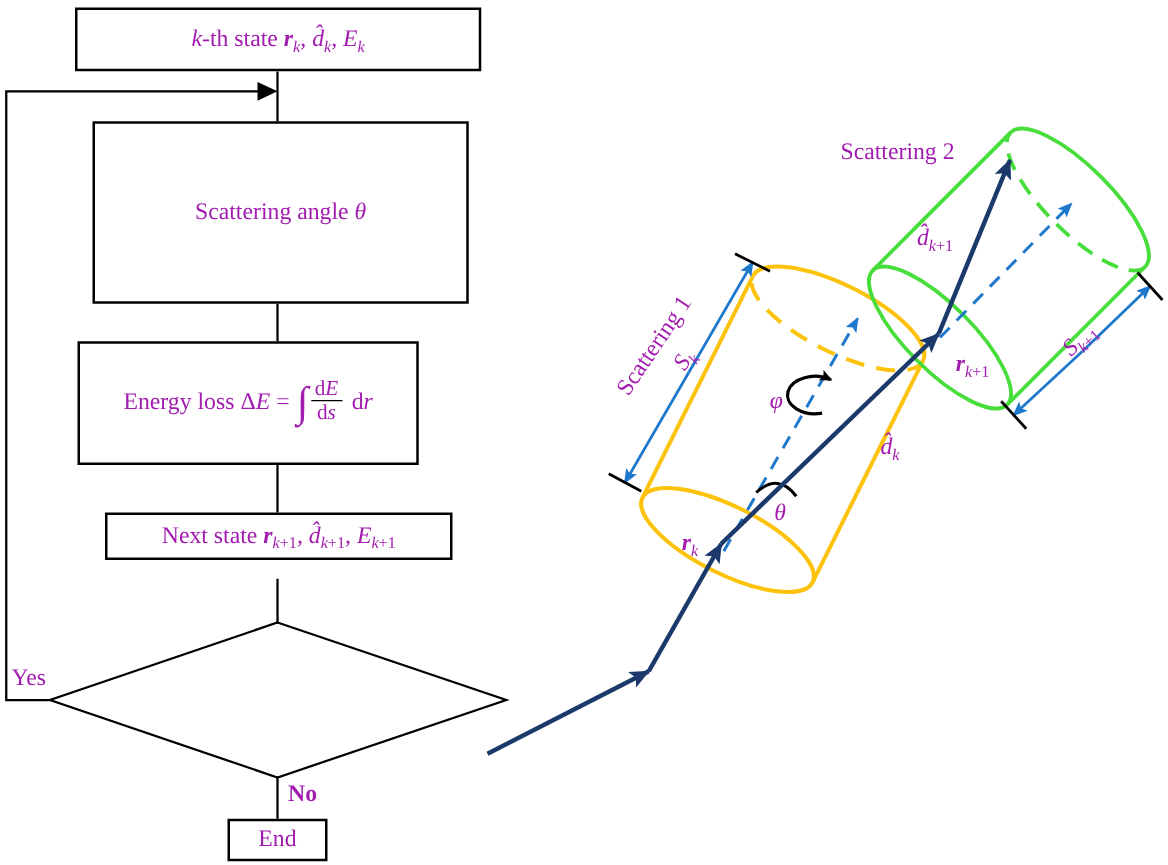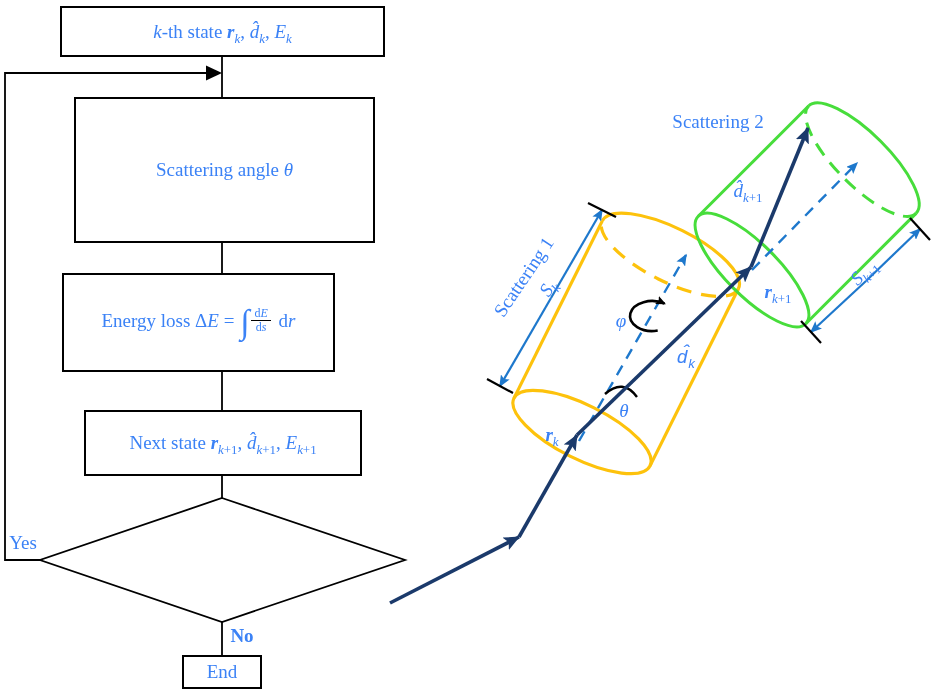--- a/index.html
+++ b/index.html
@@ -1,36 +1,36 @@
 <!DOCTYPE html>
 <html><head>
 <meta charset="utf-8">
 <style>
   html,body { margin:0; padding:0; background:#fff; }
   .canvas {
     position:relative; width:934px; height:692px; background:#ffffff;
-    font-family:"Liberation Serif","DejaVu Serif",serif; color:#3b82f6;
+    font-family:"Liberation Serif","DejaVu Serif",serif; color:#a21caf;
     overflow:hidden;
   }
   svg.layer { position:absolute; left:0; top:0; z-index:0; }
   .fbox {
     position:absolute; box-sizing:border-box; border:2px solid #000; background:#fff;
     display:flex; flex-direction:column; align-items:center; justify-content:center;
     text-align:center; font-size:19px; z-index:2; line-height:26px;
   }
   .lbl {
     position:absolute; white-space:nowrap; font-size:19px; z-index:3;
     transform:translate(-50%,-50%);
   }
   .rot56 { transform:translate(-50%,-50%) rotate(-56deg); }
   .rot45 { transform:translate(-50%,-50%) rotate(-43deg); }
   sub, sup { font-size:68%; line-height:0; }
   .int { font-size:34px; font-style:normal; vertical-align:-6px; padding:0 1px; }
   .frac { display:inline-block; vertical-align:middle; text-align:center;
-          font-size:12px; line-height:1.08; margin:0 3px 4px 1px; }
+          font-size:17px; line-height:1.08; margin:0 3px 4px 1px; }
   .frac .num { display:block; padding:0 3px; }
   .frac .den { display:block; border-top:1.4px solid #000; padding:0 3px; }
   .st-black  { stroke:#000000; fill:none; }
   .st-navy   { stroke:#1b3a6b; fill:none; }
   .st-orange { stroke:#fdc20c; fill:none; }
   .st-green  { stroke:#47dd3b; fill:none; }
   .st-blue   { stroke:#1e78cc; fill:none; }
 </style>
 </head>
 <body>
@@ -112,36 +112,36 @@
   </div>
 
   <div class="fbox" style="left:74px; top:97px; width:301px; height:146px;">
     <div>Scattering angle <i>θ</i></div>
   </div>
 
   <div class="fbox" style="left:62px; top:273px; width:273px; height:99px;">
     <div>Energy loss Δ<i>E</i> = <span class="int">∫</span><span class="frac"><span class="num">d<i>E</i></span><span class="den">d<i>s</i></span></span> d<i>r</i></div>
   </div>
 
-  <div class="fbox" style="left:84px; top:410px; width:278px; height:66px;">
+  <div class="fbox" style="left:84px; top:410px; width:278px; height:38px;">
     <div>Next state <b><i>r</i></b><sub><i>k</i>+1</sub>, <i>d̂</i><sub><i>k</i>+1</sub>, <i>E</i><sub><i>k</i>+1</sub></div>
   </div>
 
 
   <div class="lbl" style="left:23px; top:543px;">Yes</div>
   <div class="lbl" style="left:242px; top:636px;font-weight:bold;">No</div>
 
   <div class="fbox" style="left:182px; top:655px; width:80px; height:34px;">
     <div>End</div>
   </div>
 
   <div class="lbl" style="left:718px; top:122px;font-family:Liberation Serif, serif;">Scattering 2</div>
   <div class="lbl rot56" style="left:524px; top:277px;">Scattering 1</div>
   <div class="lbl rot56" style="left:548px; top:288px;"><i>S</i><sub><i>k</i></sub></div>
   <div class="lbl rot45" style="left:864px; top:272px;"><i>S</i><sub><i>k</i>+1</sub></div>
   <div class="lbl" style="left:552px; top:435px;"><b><i>r</i></b><sub><i>k</i></sub></div>
   <div class="lbl" style="left:778px; top:292px;"><b><i>r</i></b><sub><i>k</i>+1</sub></div>
-  <div class="lbl" style="left:686px; top:358px;font-family:Liberation Mono, monospace;"><i>d̂</i><sub><i>k</i></sub></div>
+  <div class="lbl" style="left:712px; top:358px;"><i>d̂</i><sub><i>k</i></sub></div>
   <div class="lbl" style="left:748px; top:191px;"><i>d̂</i><sub><i>k</i>+1</sub></div>
   <div class="lbl" style="left:624px; top:411px;"><i>θ</i></div>
   <div class="lbl" style="left:621px; top:321px;"><i>φ</i></div>
 
 </div>
 
 </body></html>

